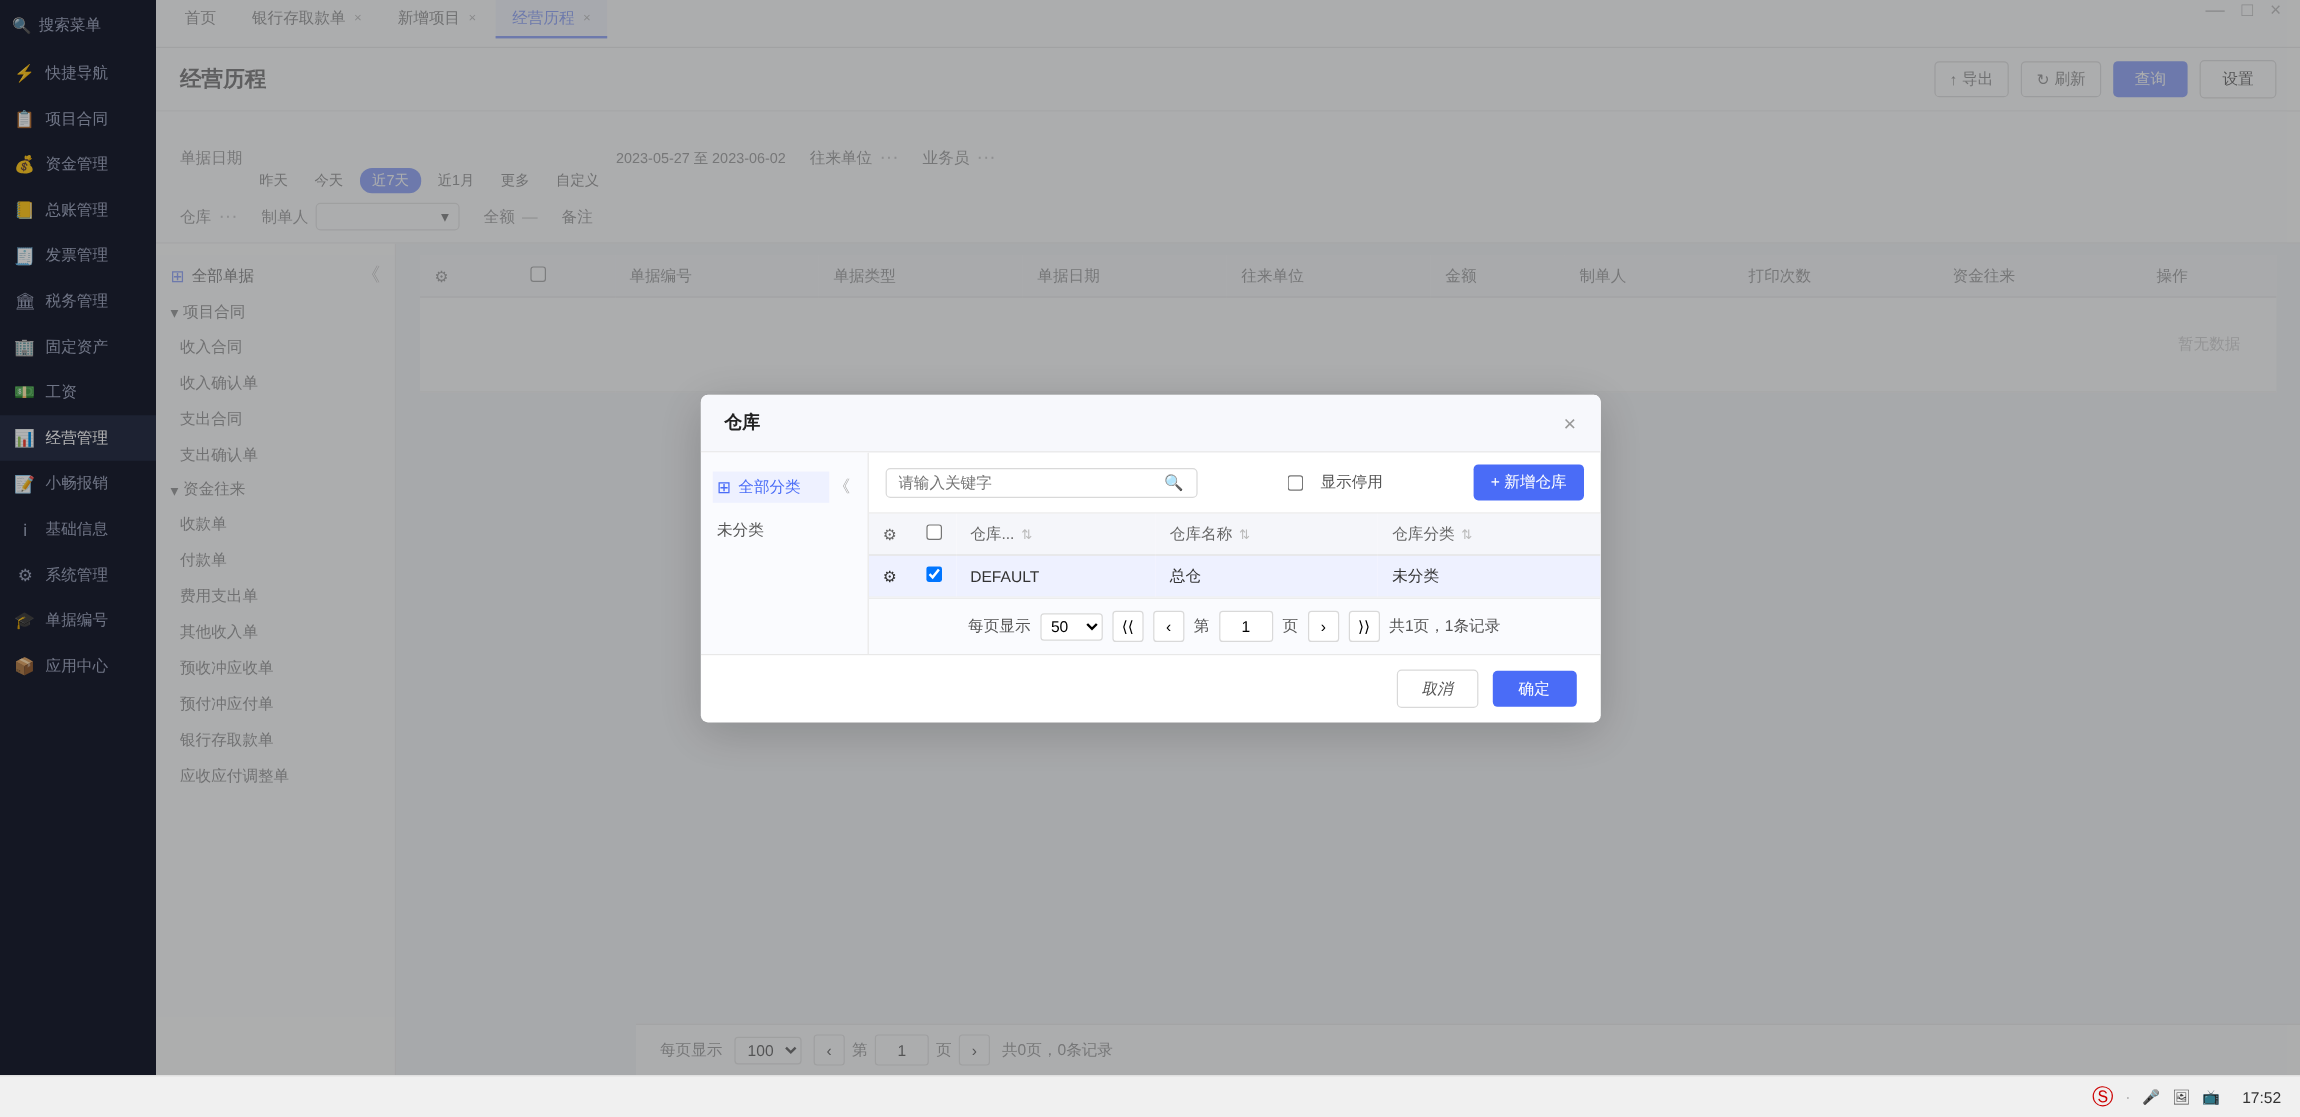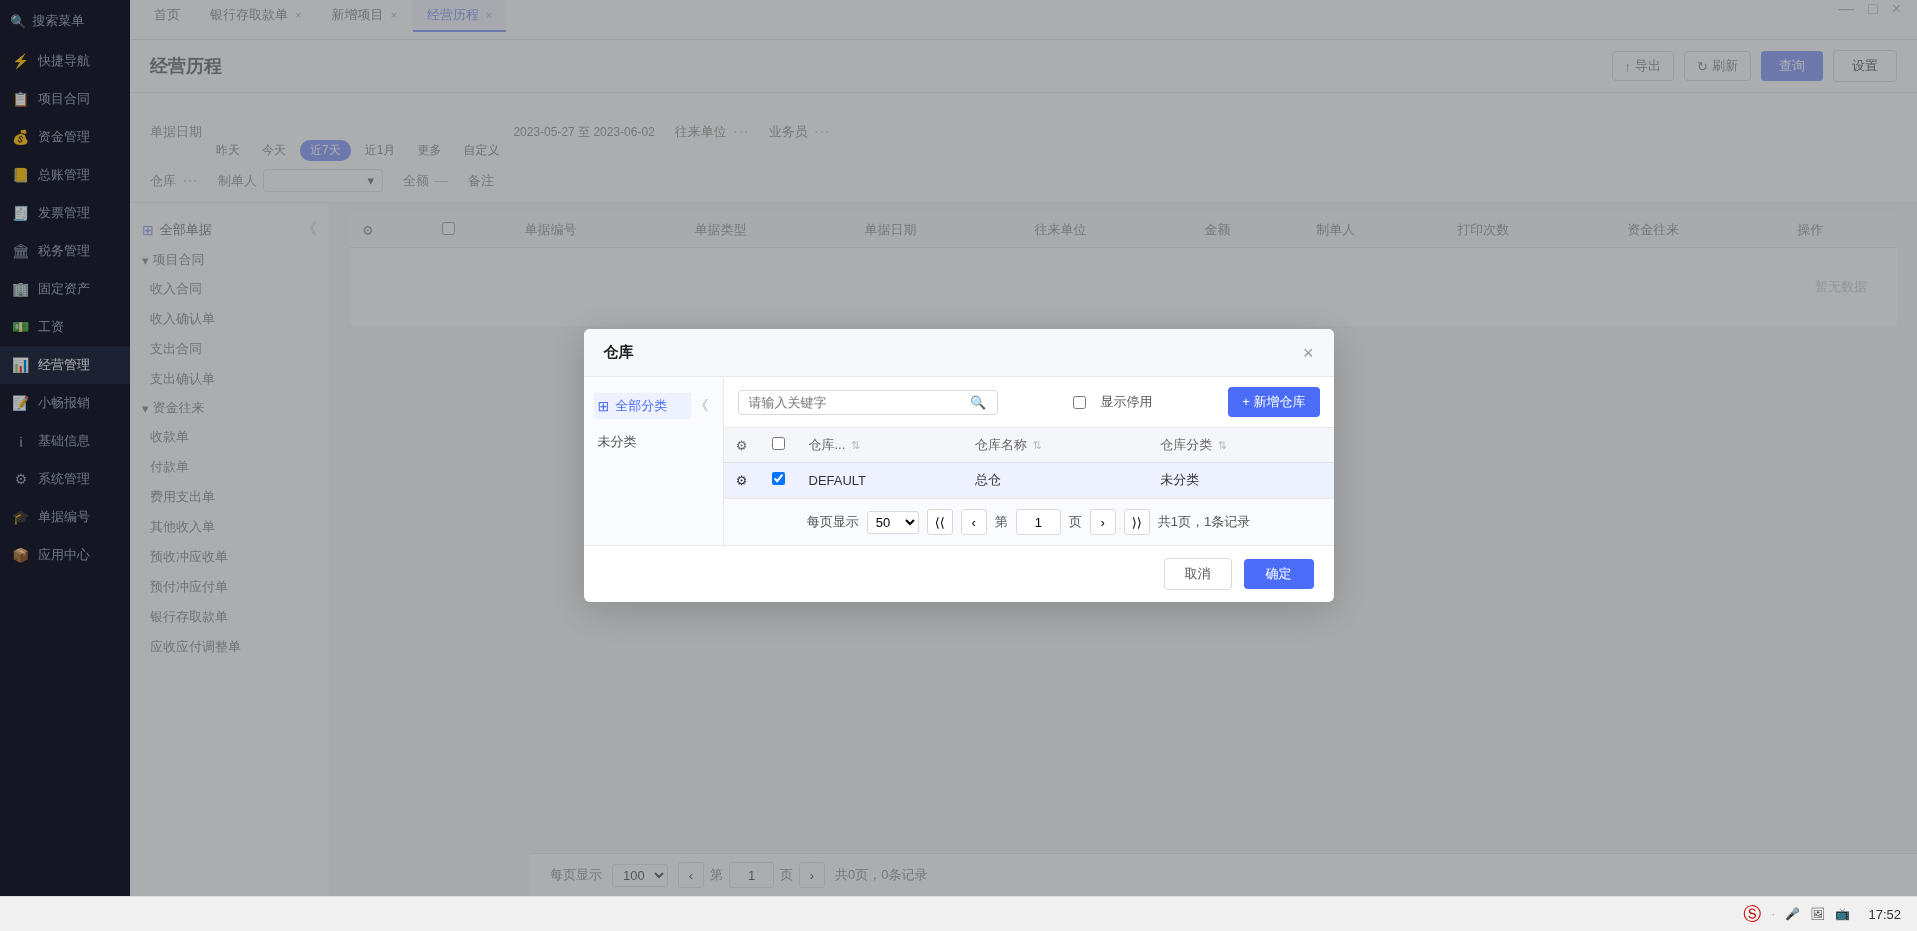--- a/index.html
+++ b/index.html
@@ -93,21 +93,21 @@
     .modal-table { width: 100%; border-collapse: collapse; font-size: 13px; }
     .modal-table th { background: #f5f6fa; border-bottom: 1px solid #e0e0e0; padding: 8px 12px; color: #666; font-weight: 500; text-align: left; white-space: nowrap; }
     .modal-table td { border-bottom: 1px solid #f0f0f0; padding: 8px 12px; color: #333; }
     .modal-table tr.selected td { background: #eef1ff; }
     .modal-table .sort-icon { color: #bbb; font-size: 11px; margin-left: 2px; }
     .modal-footer-pagination { display: flex; align-items: center; justify-content: center; padding: 10px 16px; border-top: 1px solid #e8e8e8; gap: 8px; font-size: 13px; color: #555; background: #fafbfe; }
     .modal-page-btn { border: 1px solid #d9d9d9; background: #fff; width: 26px; height: 26px; border-radius: 3px; cursor: pointer; font-size: 13px; display: flex; align-items: center; justify-content: center; }
     .modal-page-input { border: 1px solid #d9d9d9; border-radius: 3px; width: 45px; height: 26px; text-align: center; font-size: 13px; }
     .modal-per-page { border: 1px solid #d9d9d9; border-radius: 3px; padding: 2px 4px; font-size: 13px; background: #fff; }
     .modal-actions { display: flex; align-items: center; justify-content: flex-end; padding: 12px 20px; border-top: 1px solid #e8e8e8; gap: 12px; }
-    .btn-cancel { border: 1px solid #d9d9d9; background: #fff; border-radius: 4px; padding: 6px 20px; font-size: 13px; cursor: pointer; color: #555; }
+    .btn-cancel { border: 1px solid #d9d9d9; background: #fff; border-radius: 4px; padding: 6px 20px; font-size: 13px; cursor: pointer; color: #555; font-style: italic; }
     .btn-confirm { background: #4a6cf7; color: #fff; border: none; border-radius: 4px; padding: 6px 22px; font-size: 13px; cursor: pointer; }
 
     
     .bg-dimmed { opacity: 0.5; pointer-events: none; }
   </style>
 </head>
 <body>
 
 <div class="app-container">
 

